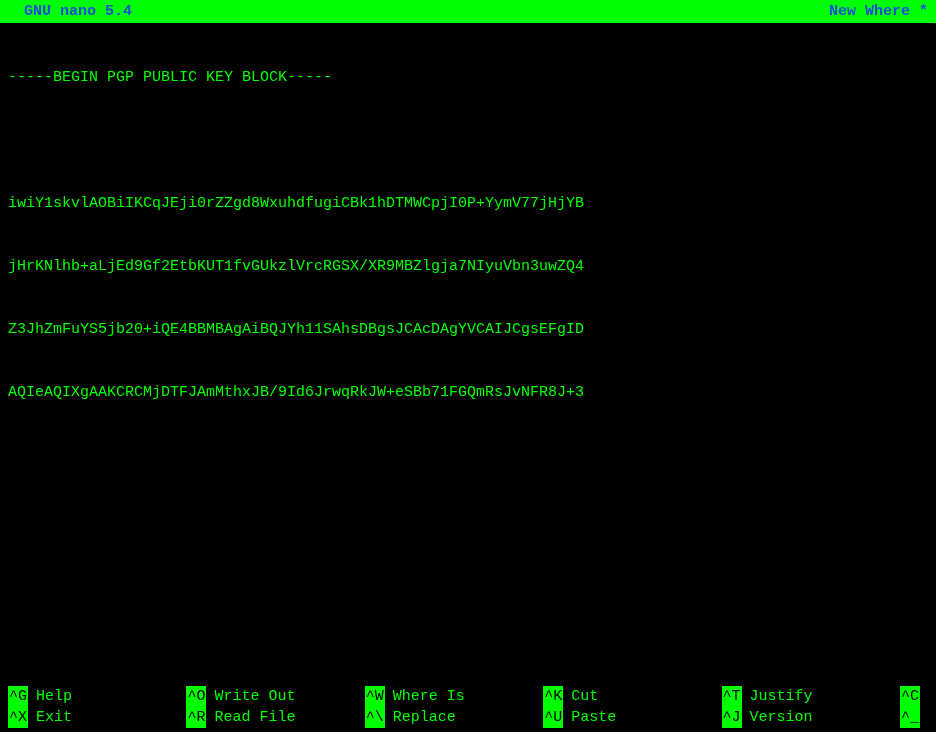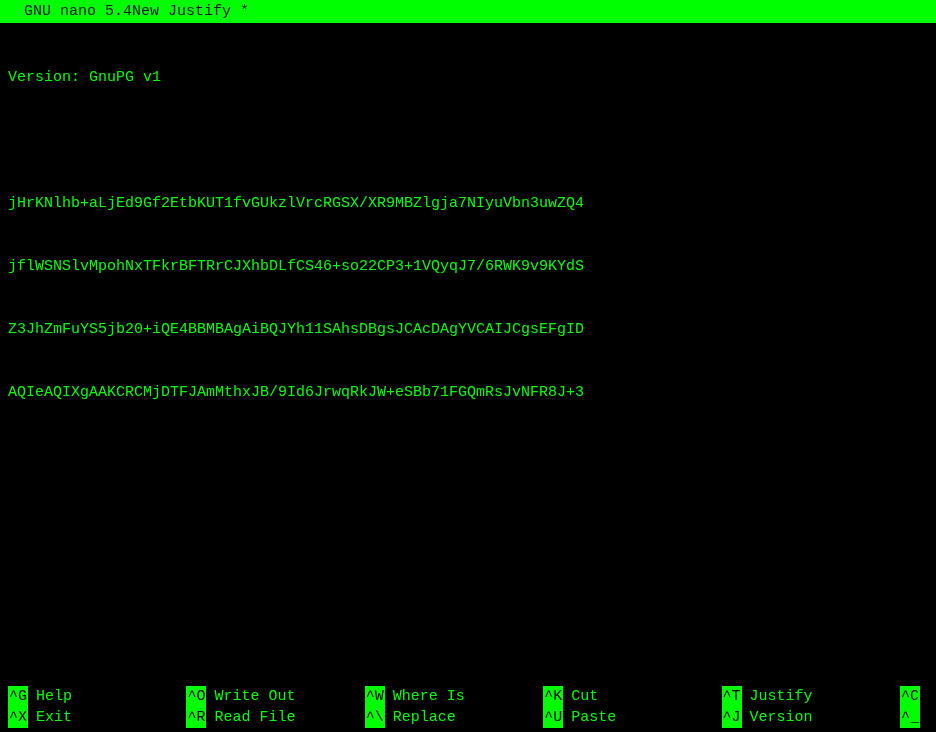--- a/index.html
+++ b/index.html
@@ -13,24 +13,25 @@
       font-family: "Courier New", Courier, monospace;
       font-size: 15px;
       line-height: 1.4;
       width: 936px;
       height: 732px;
       overflow: hidden;
       position: relative;
     }
     .titlebar {
       background: #00ff00;
-      color: #0f172a;
+      color: #1d4ed8;
       display: flex;
+      justify-content: space-between;
       padding: 1px 8px;
-      font-weight: normal;
+      font-weight: bold;
     }
     .titlebar-left {
       padding-left: 16px;
     }
     .content {
       padding: 2px 8px;
       white-space: pre;
     }
     .line {
       white-space: pre;
@@ -65,28 +66,28 @@
     }
     .label {
       margin-left: 8px;
     }
   </style>
 </head>
 <body>
 
 <div class="titlebar">
   <span class="titlebar-left">GNU nano 5.4</span>
-  <span>New Justify *</span>
+  <span>New Where *</span>
 </div>
 
 <div class="content">
-  <div class="line">Version: GnuPG v1</div>
+  <div class="line">-----BEGIN PGP PUBLIC KEY BLOCK-----</div>
   <div class="line"></div>
+  <div class="line">iwiY1skvlAOBiIKCqJEji0rZZgd8WxuhdfugiCBk1hDTMWCpjI0P+YymV77jHjYB</div>
   <div class="line">jHrKNlhb+aLjEd9Gf2EtbKUT1fvGUkzlVrcRGSX/XR9MBZlgja7NIyuVbn3uwZQ4</div>
-  <div class="line">jflWSNSlvMpohNxTFkrBFTRrCJXhbDLfCS46+so22CP3+1VQyqJ7/6RWK9v9KYdS</div>
   <div class="line">Z3JhZmFuYS5jb20+iQE4BBMBAgAiBQJYh11SAhsDBgsJCAcDAgYVCAIJCgsEFgID</div>
   <div class="line">AQIeAQIXgAAKCRCMjDTFJAmMthxJB/9Id6JrwqRkJW+eSBb71FGQmRsJvNFR8J+3</div>
   
   
   
   
   
   
   
   

